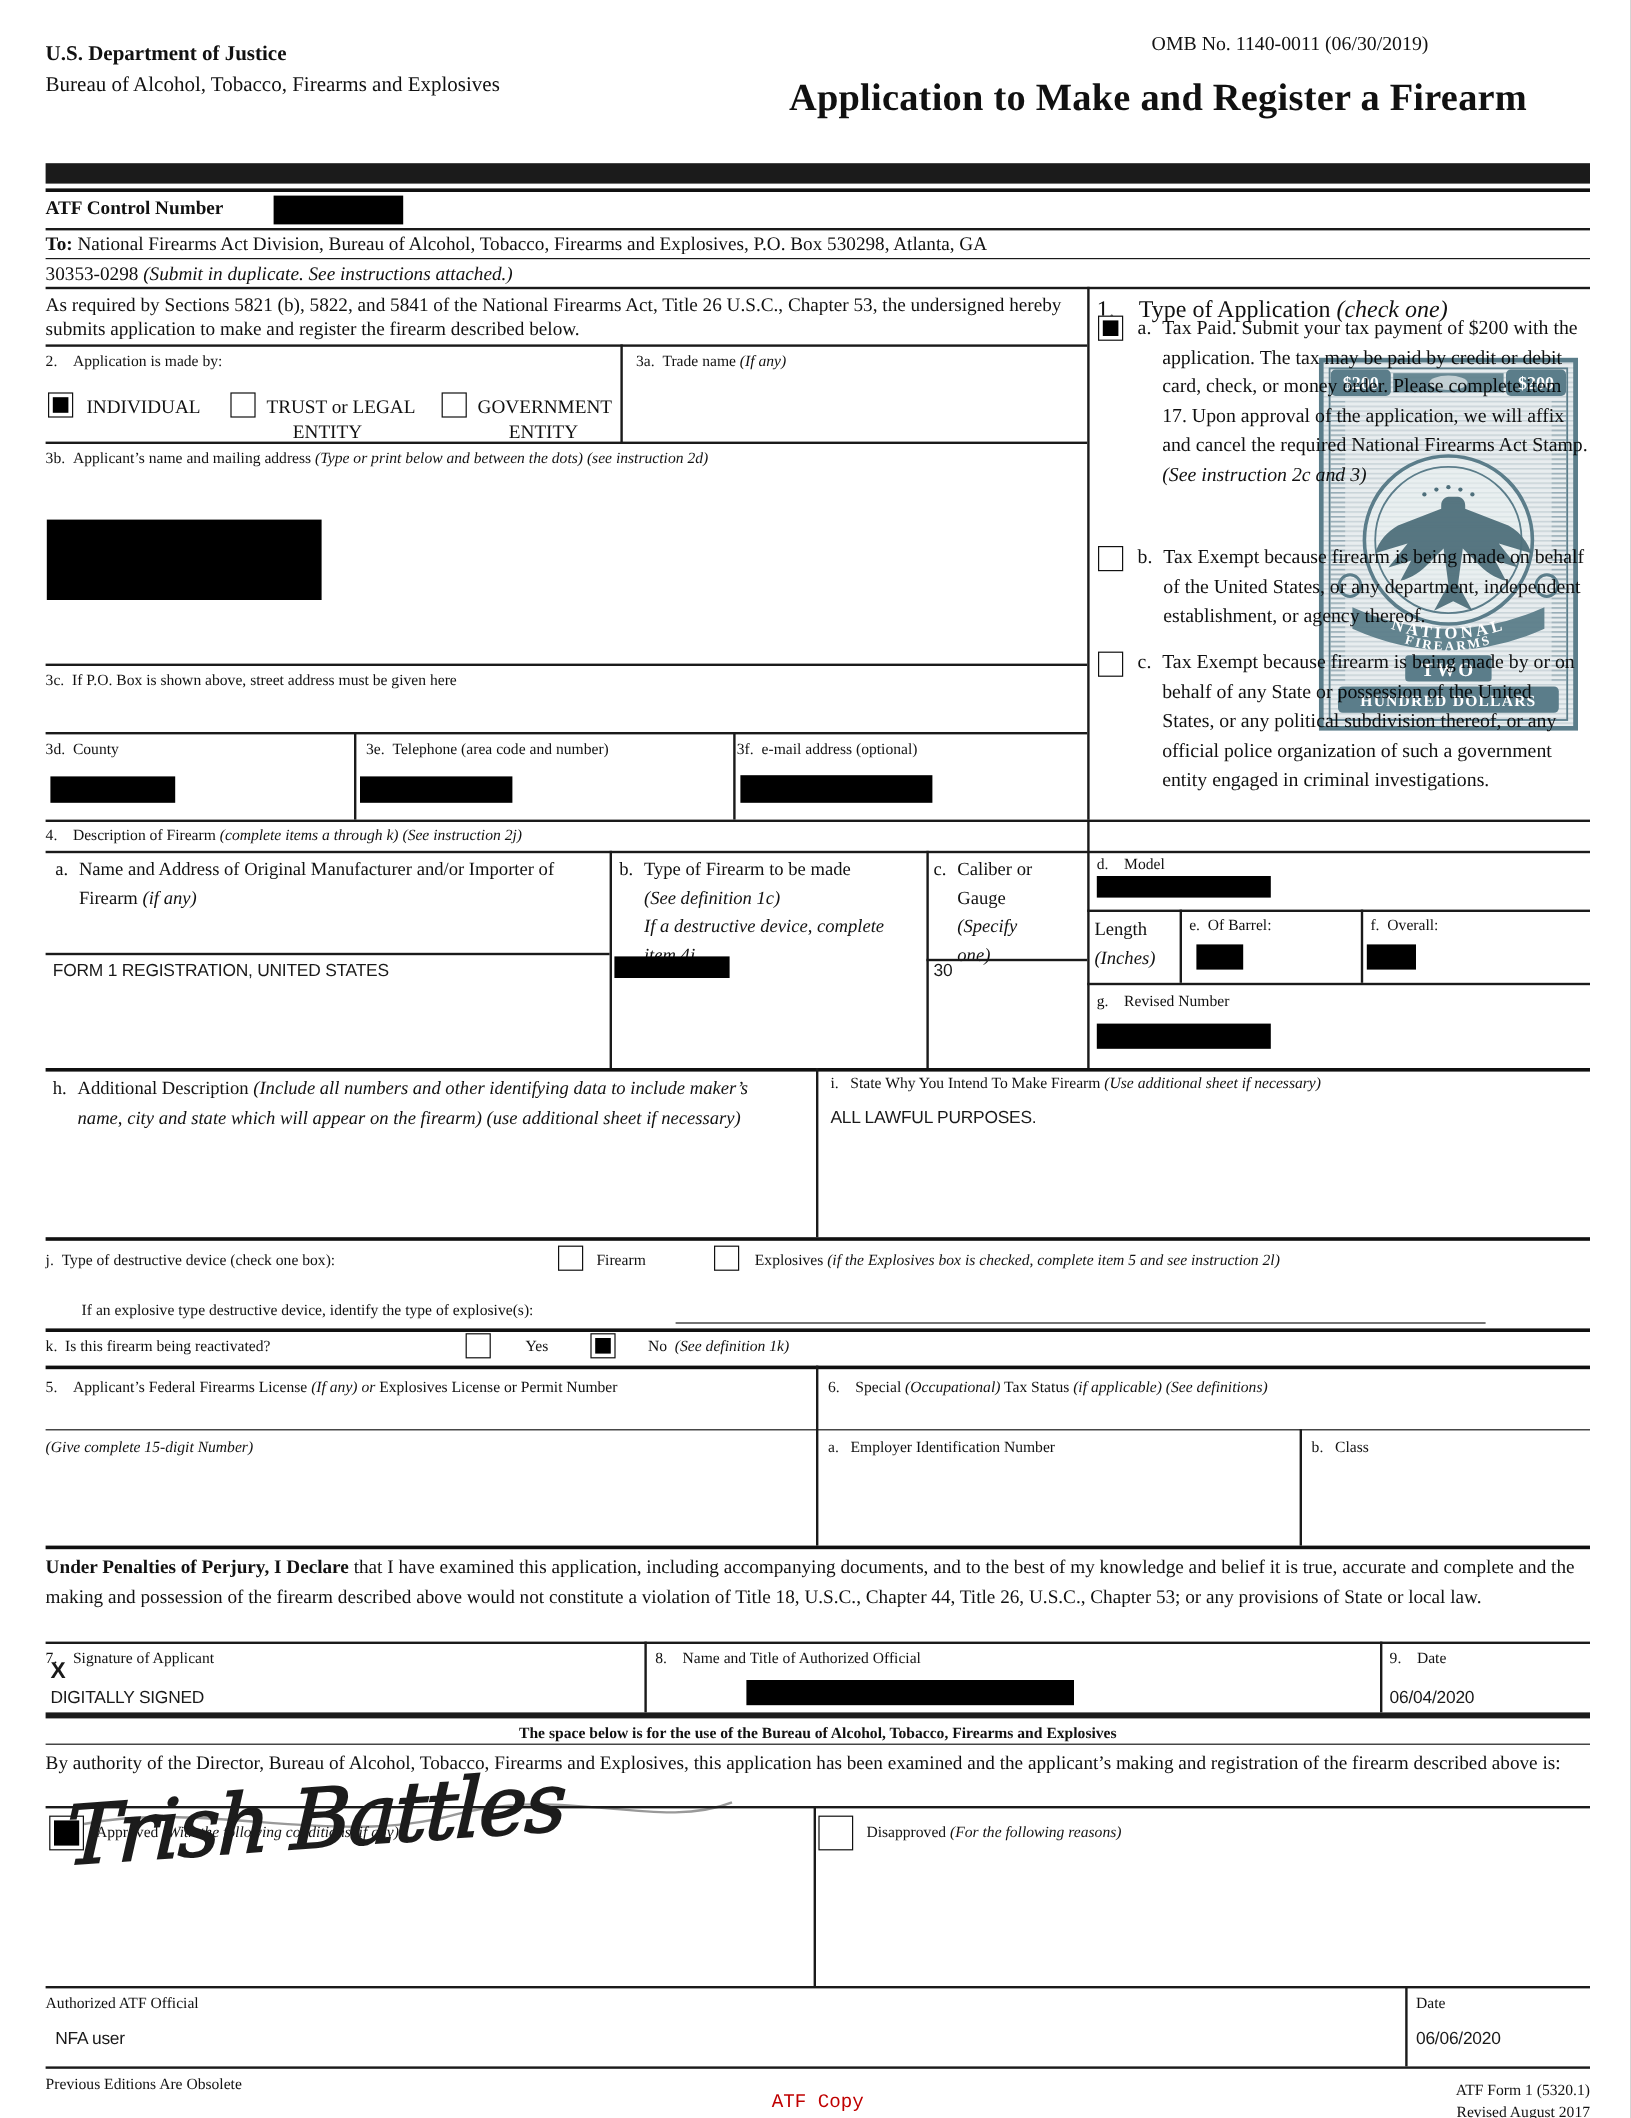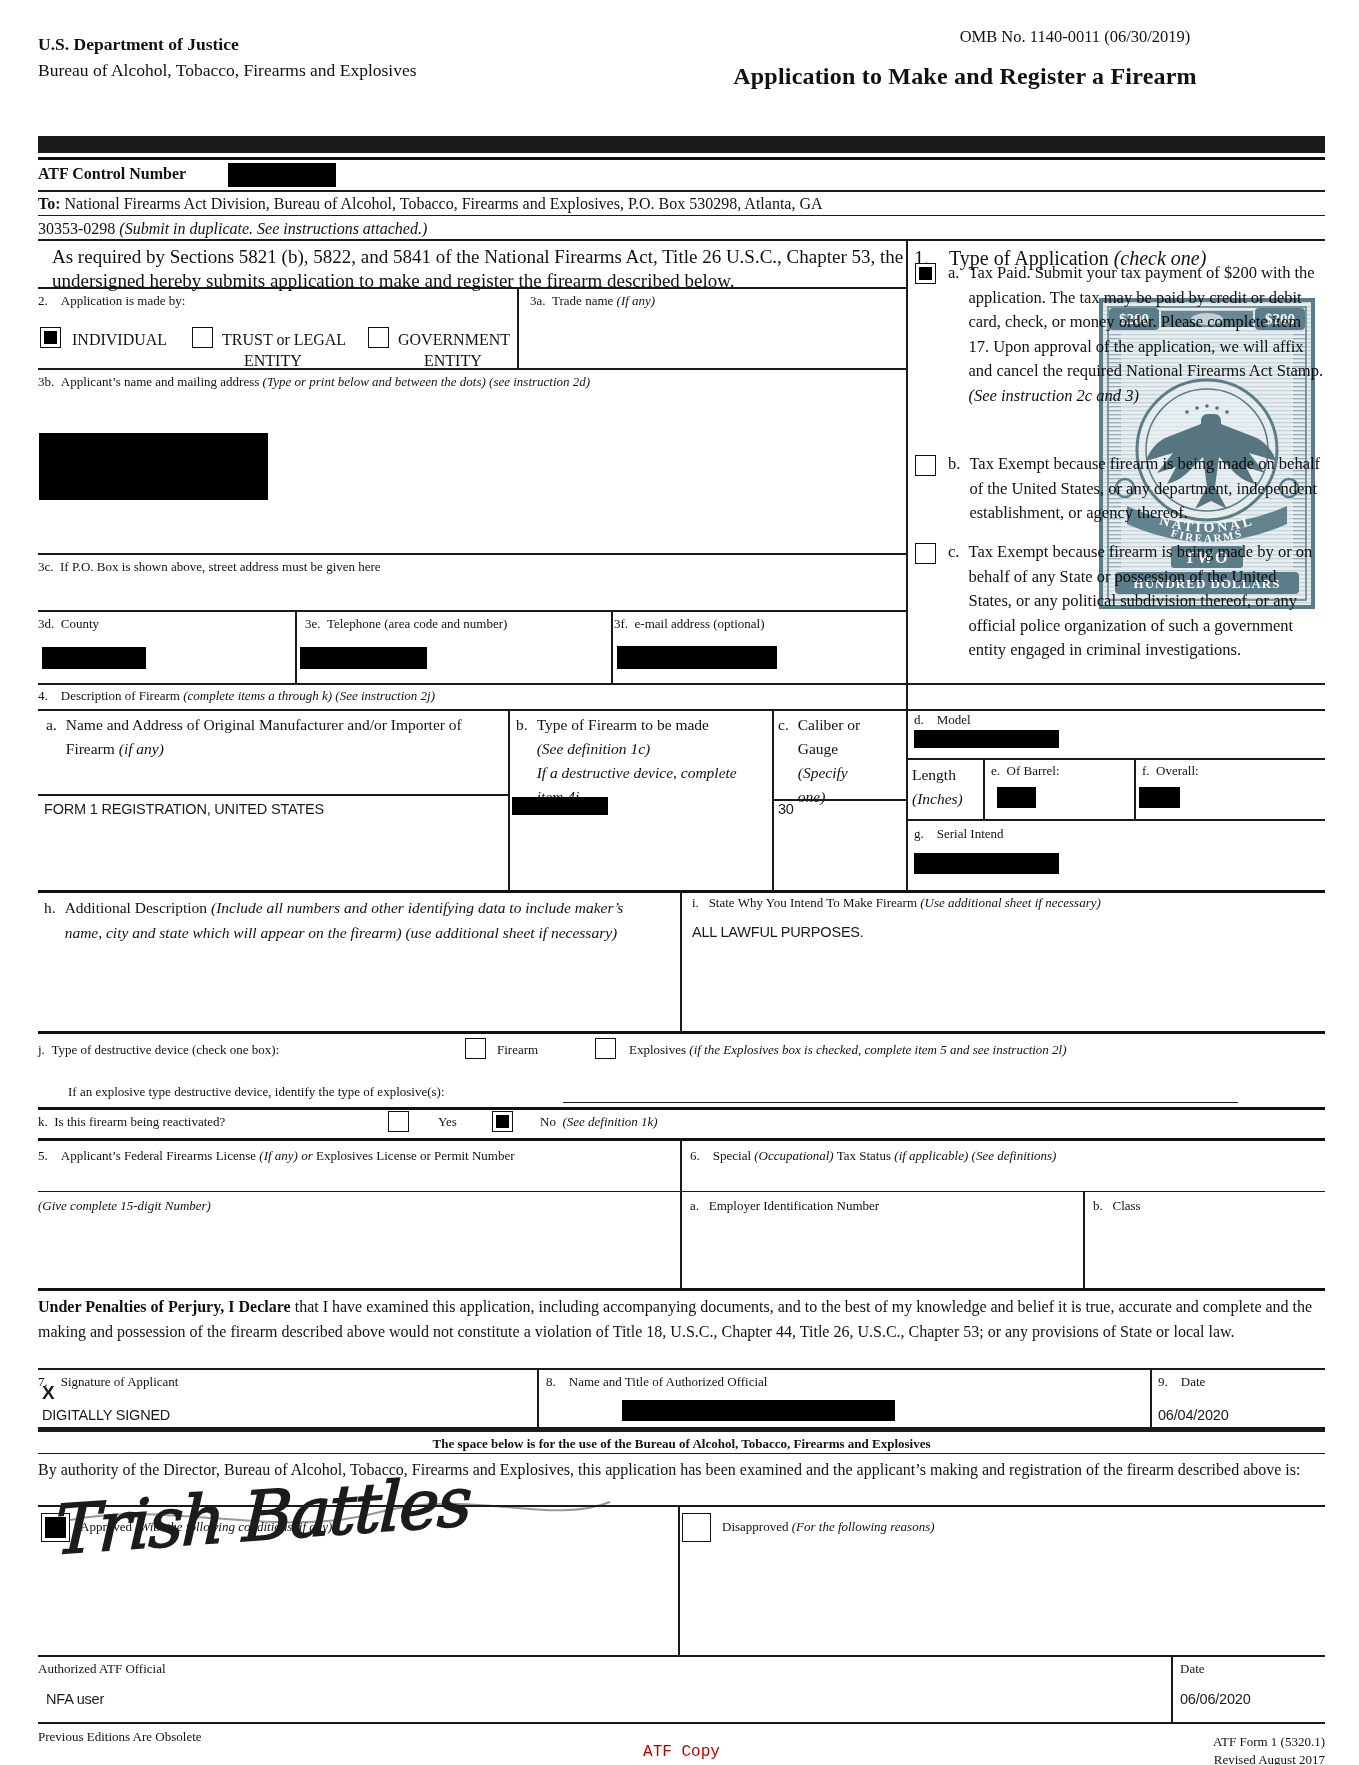--- a/index.html
+++ b/index.html
@@ -16,21 +16,21 @@
   .i{font-style:italic;}
   .b{font-weight:bold;}
   .val{position:absolute;font-family:"Liberation Sans",sans-serif;font-size:14.5px;
        color:#1a1a1a;white-space:nowrap;letter-spacing:-0.2px;}
   .cb{position:absolute;width:21px;height:21px;border:1.7px solid #111;background:#fff;box-sizing:border-box;}
   .cb.on::after{content:"";position:absolute;left:3px;top:3px;right:3px;bottom:3px;background:#000;}
   .cbBig{width:29px;height:29px;}
   .opt{position:absolute;display:flex;gap:9px;font-size:16.5px;line-height:24.5px;}
   .opt .optbody{white-space:normal;}
   .stack{position:absolute;font-size:15.5px;line-height:24px;white-space:nowrap;}
-  .title{position:absolute;font-weight:bold;font-size:24px;letter-spacing:0.2px;}
+  .title{position:absolute;font-weight:bold;font-size:32px;letter-spacing:0.2px;}
   .sig{position:absolute;pointer-events:none;}
   .stamp{position:absolute;mix-blend-mode:multiply;opacity:0.92;}
   .redtxt{color:#c00000;font-family:Liberation Mono, monospace;}
 </style>
 </head>
 <body>
 
 <div class="page">
 
   <div class="lbl b" style="left:38px;top:33px;font-size:17.5px">U.S. Department  of Justice</div>
@@ -43,21 +43,21 @@
 
   <div class="lbl b" style="left:38px;top:164px;font-size:16px">ATF Control Number</div>
   <div class="red" style="left:228px;top:163px;width:108px;height:24px"></div>
   <div class="ln" style="left:38px;top:190px;width:1287px;height:2px"></div>
 
   <div class="lbl" style="left:38px;top:194px;font-size:16px"><span class="b">To:</span><span> National Firearms Act Division, Bureau of Alcohol, Tobacco, Firearms and Explosives, P.O. Box 530298, Atlanta, GA</span></div>
   <div class="ln" style="left:38px;top:215px;width:1287px;height:1px"></div>
   <div class="lbl" style="left:38px;top:219px;font-size:16px"><span>30353-0298 </span><span class="i">(Submit in duplicate. See instructions attached.)</span></div>
   <div class="ln" style="left:38px;top:239px;width:1287px;height:2px"></div>
 
-  <div class="lbl wrap" style="left:52px;top:245px;width:864px;font-size:19px">As required by Sections 5821 (b), 5822, and 5841 of the National Firearms Act, Title 26 U.S.C., Chapter 53, the undersigned hereby submits application to make and register the firearm described below.</div>
+  <div class="lbl wrap" style="left:38px;top:245px;width:864px;font-size:16px">As required by Sections 5821 (b), 5822, and 5841 of the National Firearms Act, Title 26 U.S.C., Chapter 53, the undersigned hereby submits application to make and register the firearm described below.</div>
   <div class="ln" style="left:38px;top:287px;width:868px"></div>
 
   <div class="lbl" style="left:38px;top:293px"><span>2.</span>&nbsp;&nbsp;&nbsp;&nbsp;<span>Application is made by:</span></div>
   <div class="cb on" style="left:40px;top:327px"></div>
   <div class="lbl" style="left:72px;top:330px;font-size:16px">INDIVIDUAL</div>
   <div class="cb" style="left:192px;top:327px"></div>
   <div class="lbl" style="left:222px;top:330px;font-size:16px">TRUST or LEGAL</div>
   <div class="lbl" style="left:244px;top:351px;font-size:16px">ENTITY</div>
   <div class="cb" style="left:368px;top:327px"></div>
   <div class="lbl" style="left:398px;top:330px;font-size:16px">GOVERNMENT</div>
@@ -185,21 +185,21 @@
   <div class="red" style="left:914px;top:730px;width:145px;height:18px"></div>
   <div class="ln" style="left:906px;top:758px;width:419px"></div>
   <div class="vln" style="left:983px;top:758px;height:61px"></div>
   <div class="vln" style="left:1134px;top:758px;height:61px"></div>
   <div class="stack" style="left:912px;top:763px"><span>Length </span><br><span class="i">(Inches)</span></div>
   <div class="lbl" style="left:991px;top:763px"><span>e.</span>&nbsp;&nbsp;<span>Of Barrel:</span></div>
   <div class="red" style="left:997px;top:787px;width:39px;height:21px"></div>
   <div class="lbl" style="left:1142px;top:763px"><span>f.</span>&nbsp;&nbsp;<span>Overall:</span></div>
   <div class="red" style="left:1139px;top:787px;width:41px;height:21px"></div>
   <div class="ln" style="left:906px;top:819px;width:419px"></div>
-  <div class="lbl" style="left:914px;top:826px"><span>g.</span>&nbsp;&nbsp;&nbsp;&nbsp;<span>Serial Intend</span></div>
+  <div class="lbl" style="left:914px;top:826px"><span>g.</span>&nbsp;&nbsp;&nbsp;&nbsp;<span>Revised Number</span></div>
   <div class="red" style="left:914px;top:853px;width:145px;height:21px"></div>
 
   <div class="lnt" style="left:38px;top:890px;width:1287px"></div>
   <div class="vln" style="left:680px;top:890px;height:141px"></div>
   <div class="opt" style="left:44px;top:895px;width:620px;font-size:15.5px;line-height:25px">
     <span class="num">h.</span>
     <div class="optbody"><span class="b" style="font-weight:normal">Additional Description  </span><span class="i">(Include all numbers and other identifying data to include maker’s name, city and state which will appear on the firearm) (use additional sheet if necessary)</span></div>
   </div>
   <div class="lbl" style="left:692px;top:895px"><span>i.</span>&nbsp;&nbsp;&nbsp;<span>State Why You Intend To Make Firearm  </span><span class="i">(Use additional sheet if necessary)</span></div>
   <div class="val" style="left:692px;top:924px">ALL LAWFUL PURPOSES.</div>

